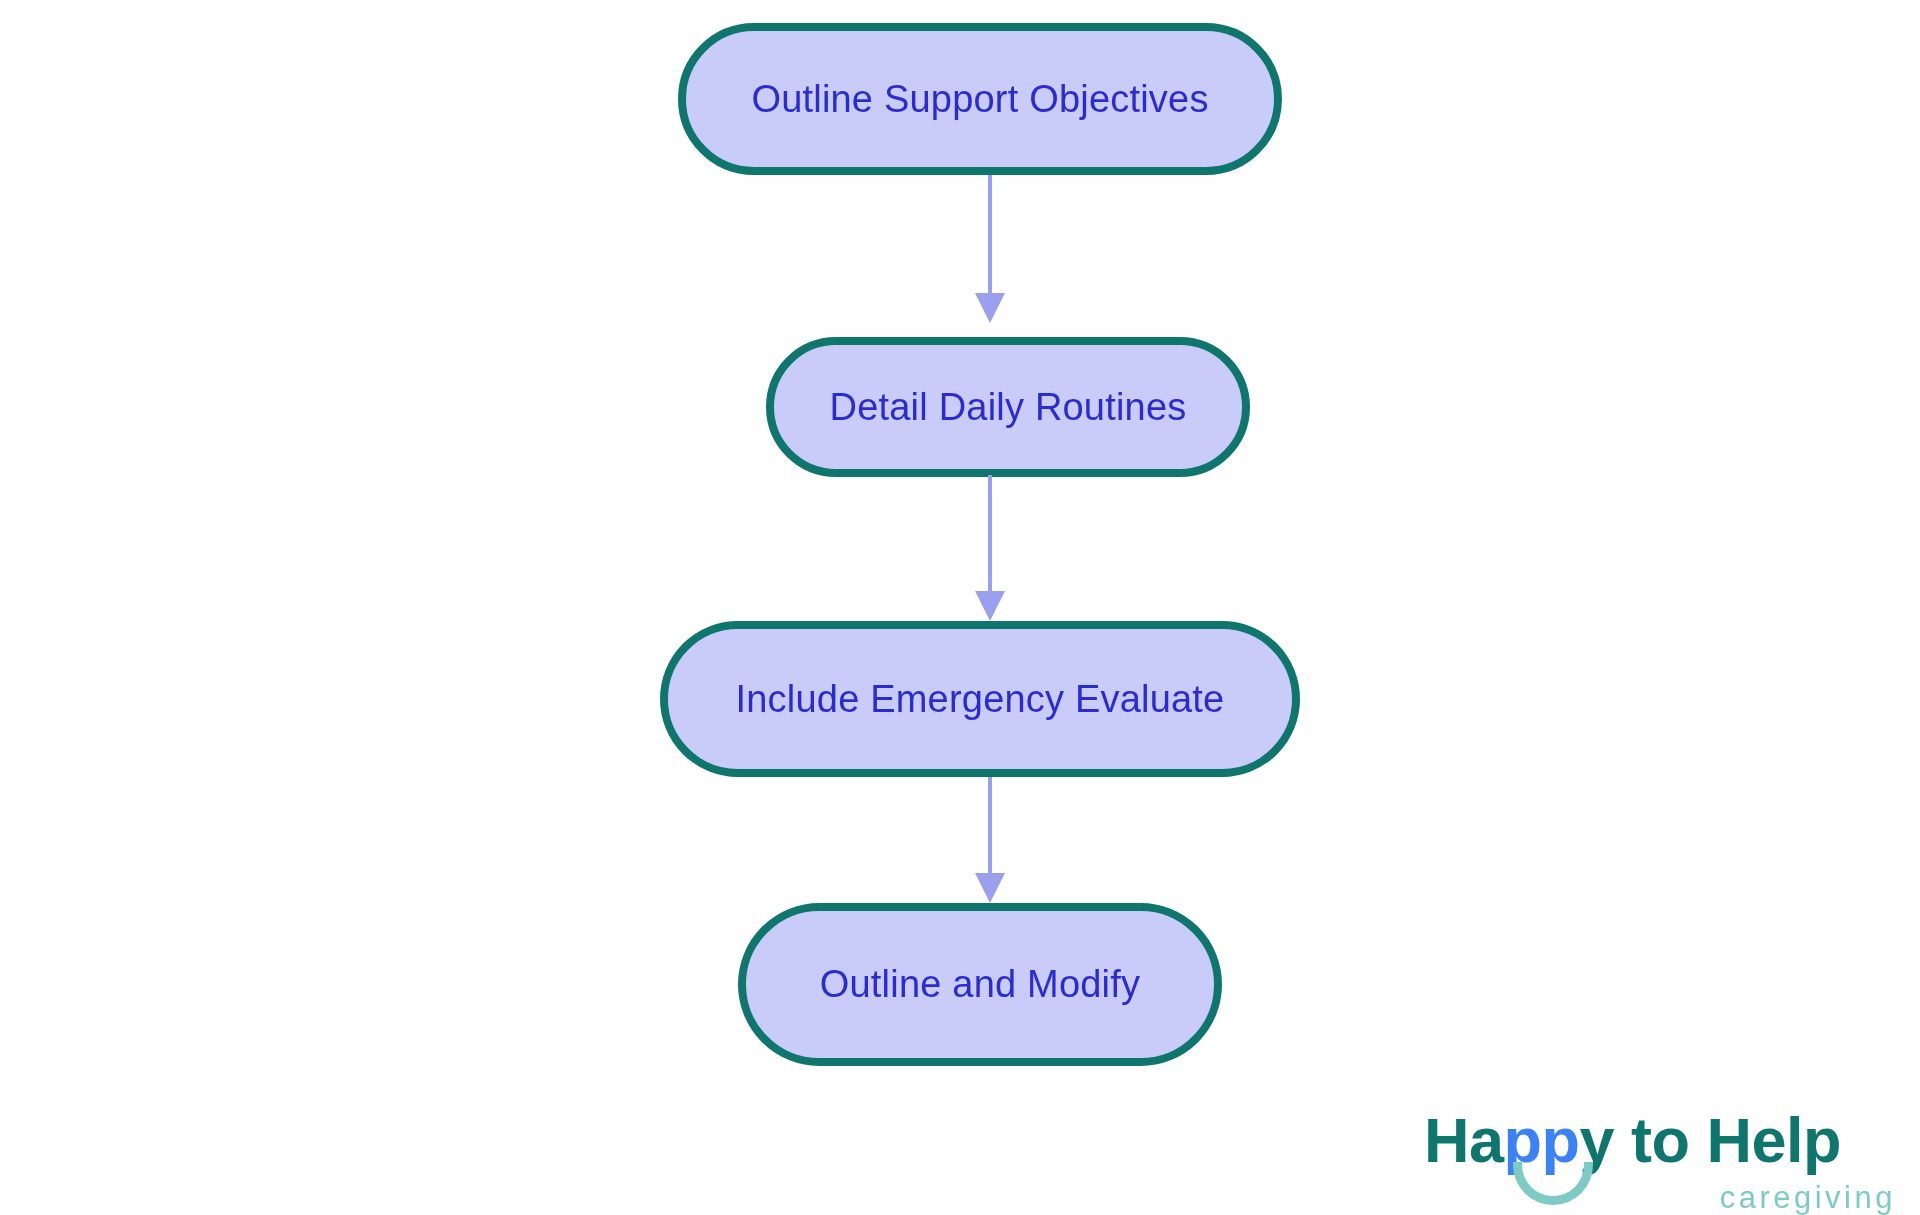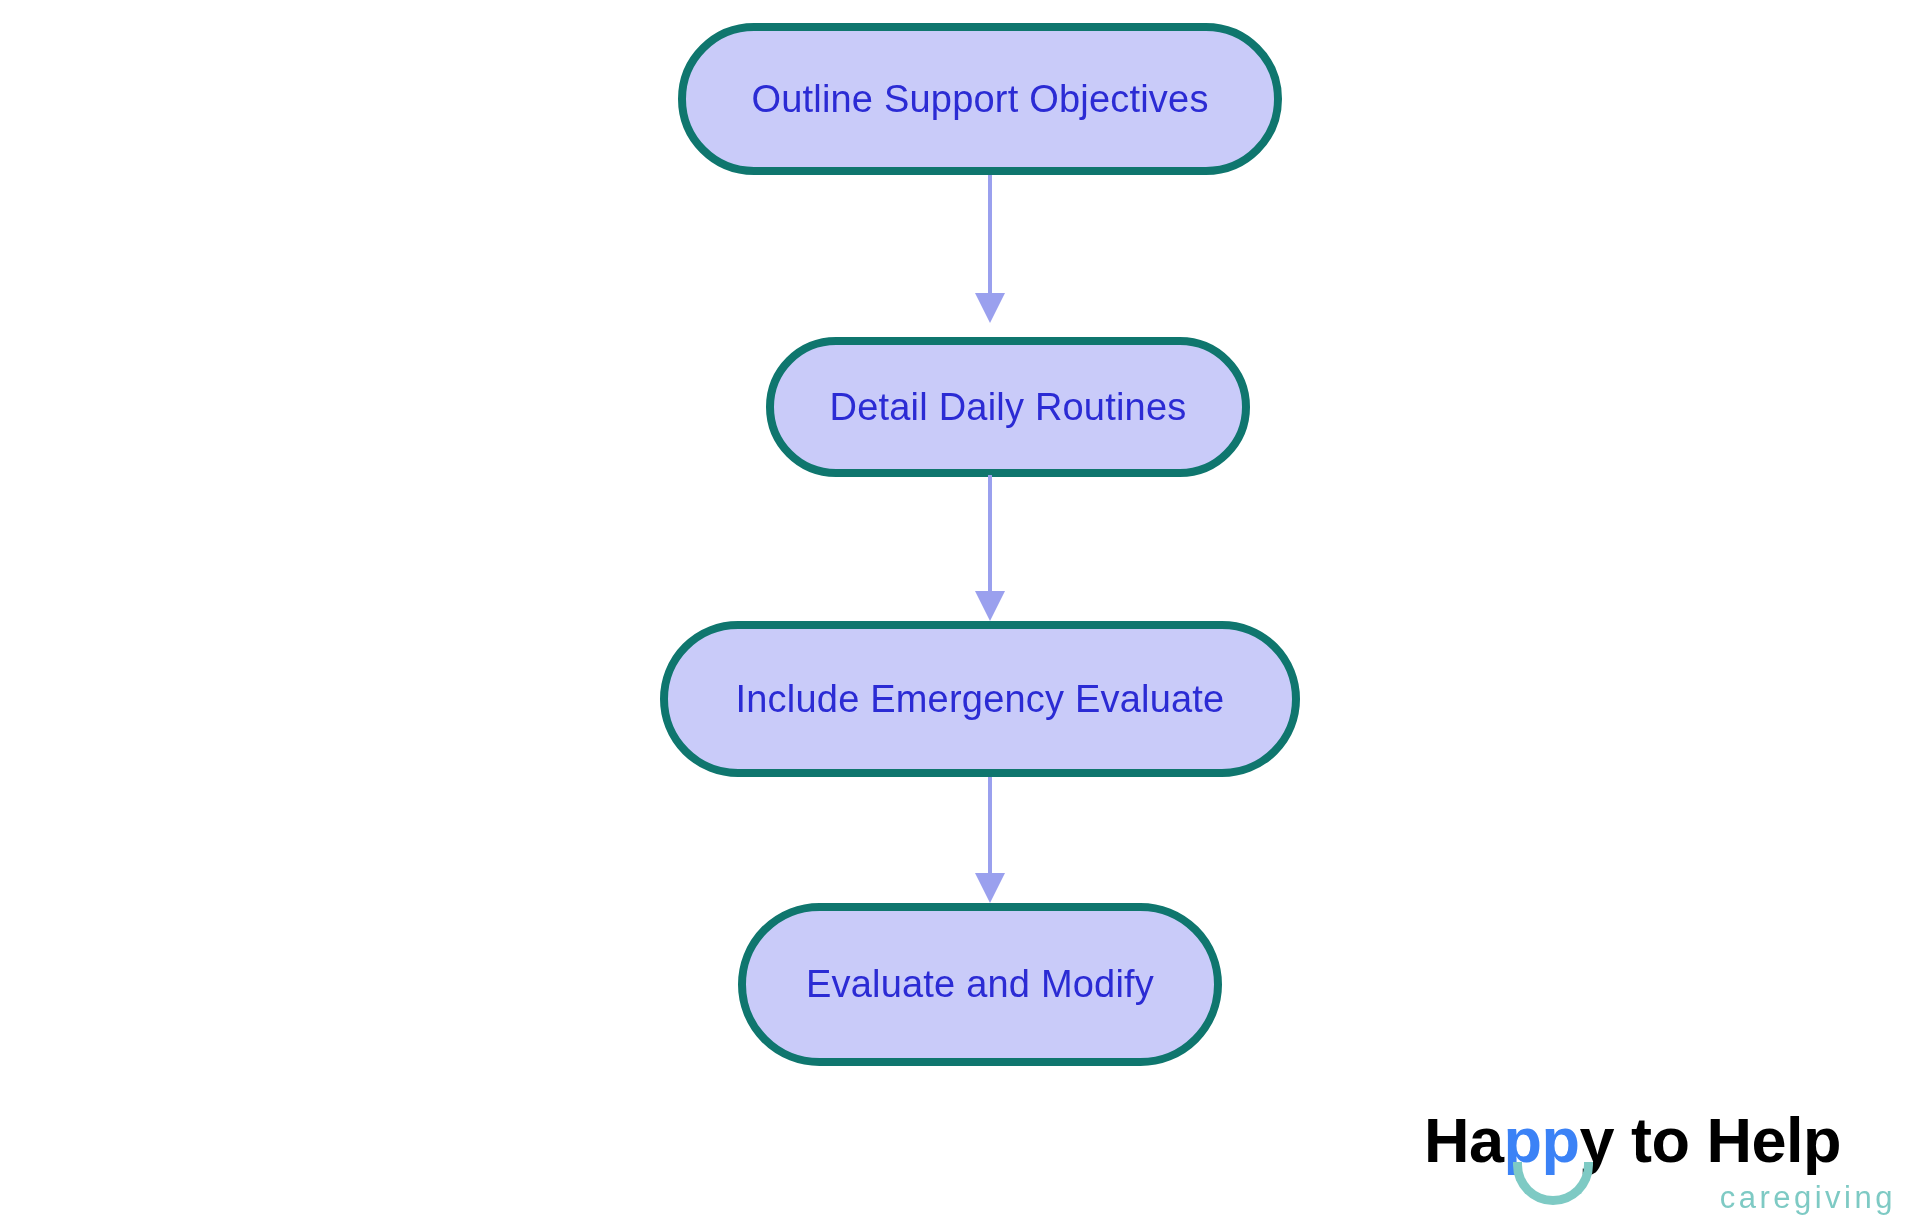--- a/index.html
+++ b/index.html
@@ -103,21 +103,21 @@
     position: absolute;
     left: 0;
     top: 0;
     font-size: 63px;
     font-weight: 700;
     letter-spacing: -0.5px;
     line-height: 72px;
     white-space: nowrap;
     user-select: none;
   }
-  .logo-coral { color: #000000; }
+  .logo-coral { color: #0f766e; }
   .logo-teal  { color: #3b82f6; }
 
   .logo-smile {
     position: absolute;
     left: 89px;
     top: 58px;
     width: 62px;
     height: 34px;
     border: 9px solid #7ecac4;
     border-top: none;
@@ -164,21 +164,21 @@
     <div class="node node-2">
       <span>Include Emergency Evaluate</span>
     </div>
 
     <div class="connector conn-2">
       <div class="shaft"></div>
       <div class="head"></div>
     </div>
 
     <div class="node node-3">
-      <span>Evaluate and Modify</span>
+      <span>Outline and Modify</span>
     </div>
 
   </div>
 
   <div class="logo">
     <div class="logo-wordmark"><span class="logo-coral">Ha</span><span class="logo-teal">pp</span><span class="logo-coral">y to Help</span></div>
     <div class="logo-smile"></div>
     <div class="logo-sub">caregiving</div>
   </div>
 

